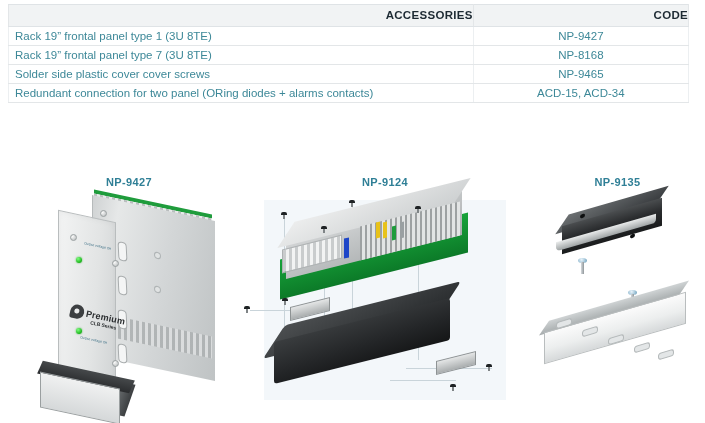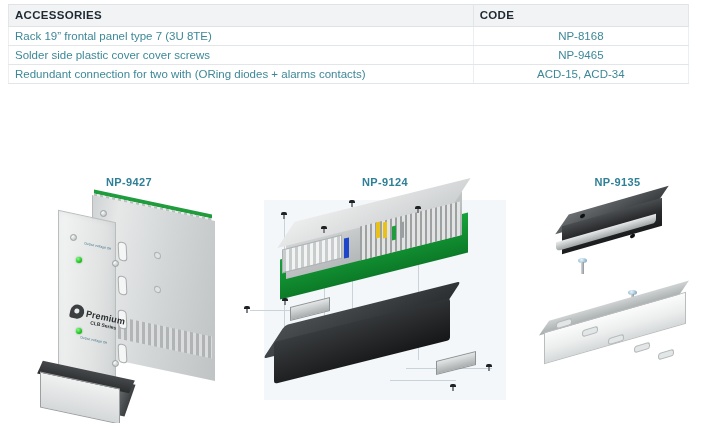--- a/index.html
+++ b/index.html
@@ -23,21 +23,21 @@
     font-weight:normal;
     white-space:nowrap;
     overflow:hidden;
   }
   .acc-table thead th{
     background:#f1f3f4;
     color:#1d2a33;
     font-weight:bold;
     font-size:11.5px;
     letter-spacing:.3px;
-    text-align:left;
+    text-align:right;
     height:21px;line-height:21px;
     border-top:1px solid #dfe3e6;
     border-bottom:1px solid #dfe3e6;
   }
   .col-desc{width:464px;}
   .col-code{width:215px;}
   .acc-table td.code{text-align:center;padding-left:0;}
   .acc-table tbody tr td{border-left:1px solid #eceff1;border-right:1px solid #eceff1;}
 
   
@@ -267,29 +267,33 @@
       <col class="col-code">
     </colgroup>
   <thead>
     <tr>
       <th>ACCESSORIES</th>
       <th>CODE</th>
     </tr>
   </thead>
   <tbody>
     <tr>
+      <td>Rack 19” frontal panel type 1 (3U 8TE)</td>
+      <td class="code">NP-9427</td>
+    </tr>
+    <tr>
       <td>Rack 19” frontal panel type 7 (3U 8TE)</td>
       <td class="code">NP-8168</td>
     </tr>
     <tr>
       <td>Solder side plastic cover cover screws</td>
       <td class="code">NP-9465</td>
     </tr>
     <tr>
-      <td>Redundant connection for two with (ORing diodes + alarms contacts)</td>
+      <td>Redundant connection for two panel (ORing diodes + alarms contacts)</td>
       <td class="code">ACD-15, ACD-34</td>
     </tr>
   </tbody>
 </table>
 
 <div class="figure" id="fig1">
   <div class="fig-label">NP-9427</div>
   <div class="fig-canvas">
 
     <div class="f1-greenstrip"></div>

